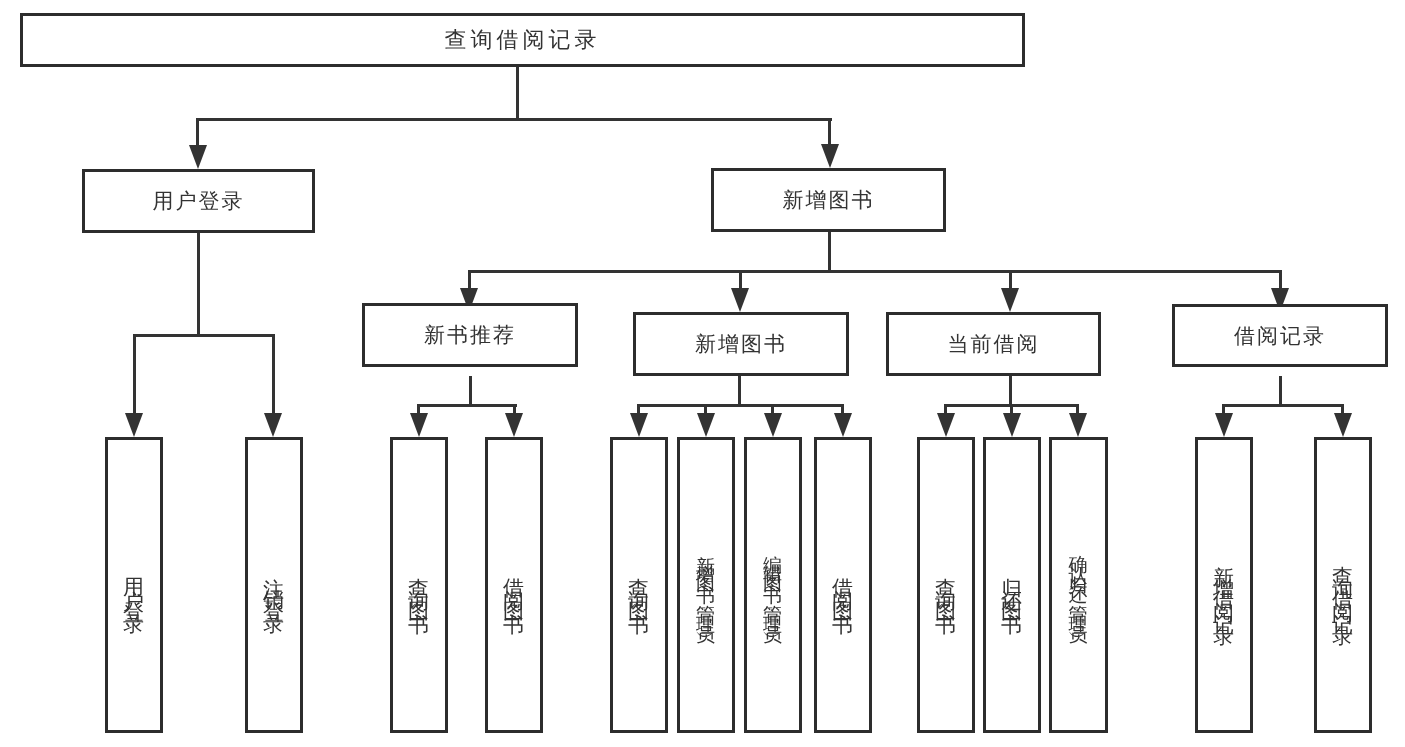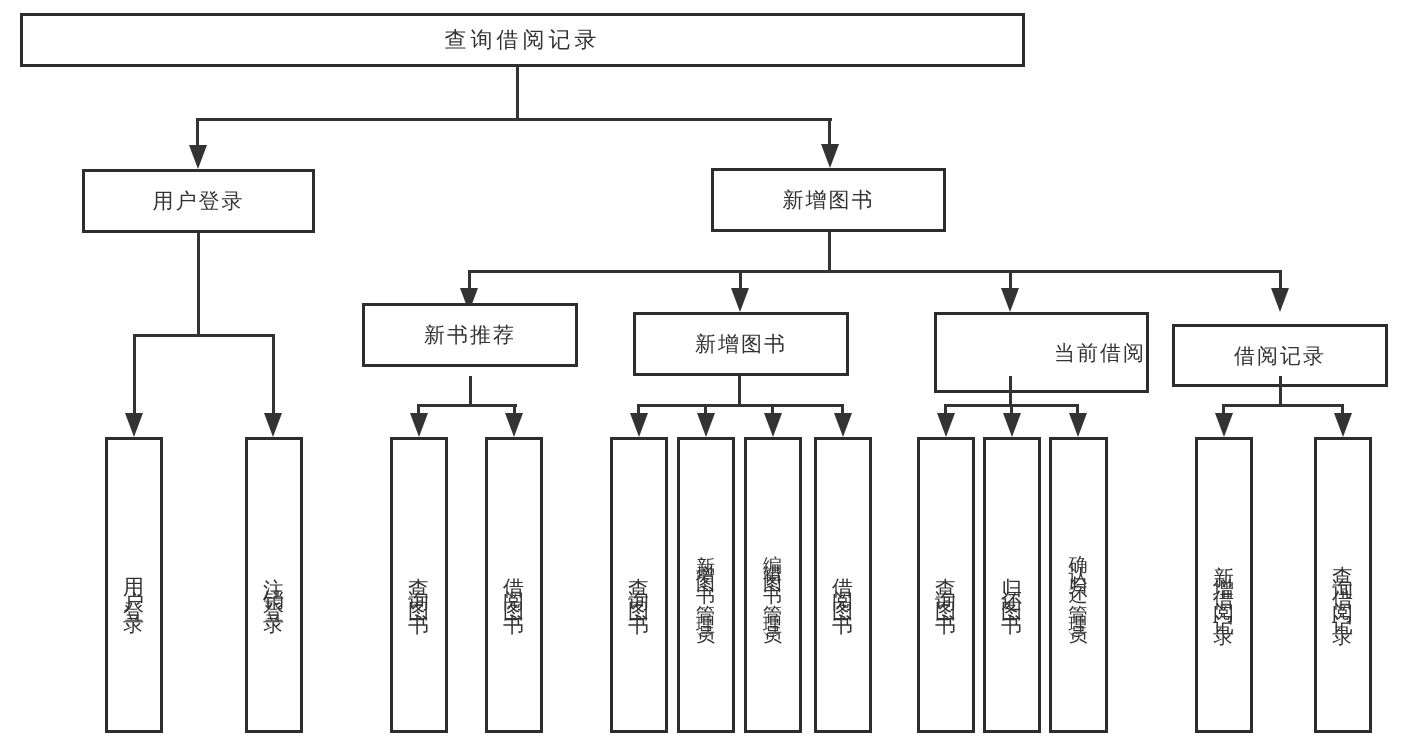--- a/index.html
+++ b/index.html
@@ -92,24 +92,24 @@
   <div class="ahead" style="left:1001px; top:288px;"></div>
   <div class="line" style="left:1279px; top:270px; width:3px; height:20px;"></div>
   <div class="ahead" style="left:1271px; top:288px;"></div>
 
   <div class="box" style="left:362px; top:303px; width:216px; height:64px;">
     <span class="hlabel">新书推荐</span>
   </div>
   <div class="box" style="left:633px; top:312px; width:216px; height:64px;">
     <span class="hlabel">新增图书</span>
   </div>
-  <div class="box" style="left:934px; top:312px; width:215px; height:81px;justify-content:flex-end;">
+  <div class="box" style="left:886px; top:312px; width:215px; height:64px;">
     <span class="hlabel">当前借阅</span>
   </div>
-  <div class="box" style="left:1172px; top:324px; width:216px; height:63px;text-align:right;">
+  <div class="box" style="left:1172px; top:304px; width:216px; height:63px;text-align:right;">
     <span class="hlabel">借阅记录</span>
   </div>
 
   <div class="line" style="left:469px; top:376px; width:3px; height:31px;"></div>
   <div class="line" style="left:417px; top:404px; width:100px; height:3px;"></div>
   <div class="line" style="left:417px; top:404px; width:3px; height:11px;"></div>
   <div class="ahead" style="left:410px; top:413px;"></div>
   <div class="line" style="left:513px; top:404px; width:3px; height:11px;"></div>
   <div class="ahead" style="left:505px; top:413px;"></div>
 

